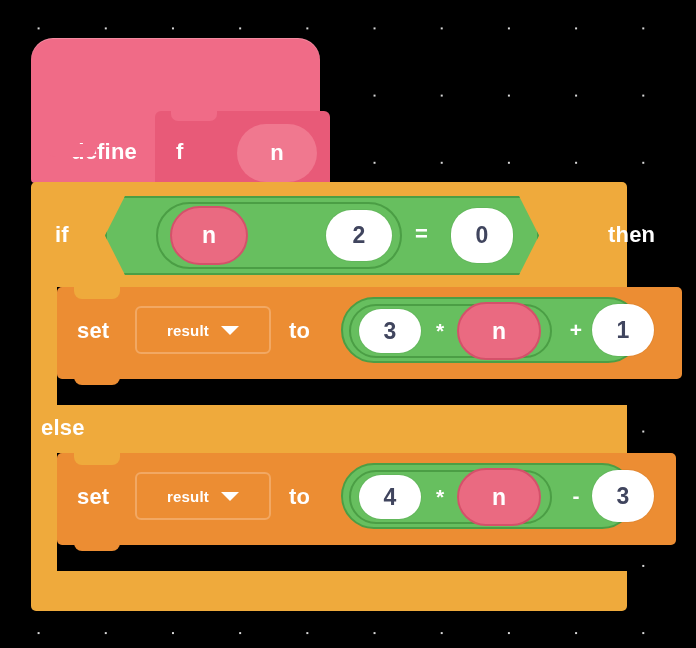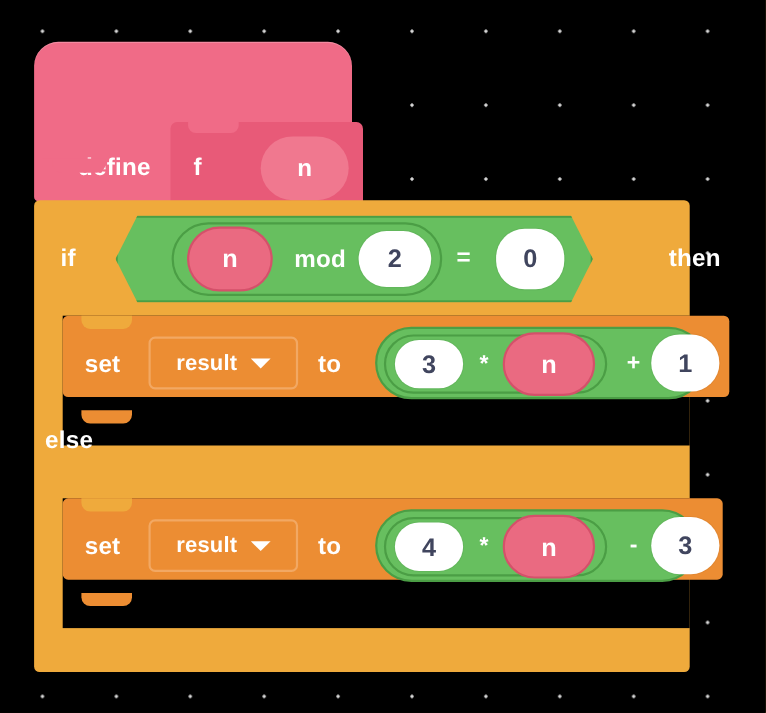--- a/index.html
+++ b/index.html
@@ -130,21 +130,21 @@
     position: absolute;
     left: 26px;
     background: #000000;
   }
   #mouth1 { top: 105px; width: 570px; height: 118px; }
   #mouth2 { top: 271px; width: 570px; height: 118px; }
 
   
   #if-word   { position: absolute; left: 55px; top: 224px; }
   #then-word { position: absolute; left: 565px; top: 224px; margin-left: 43px; }
-  #else-word { position: absolute; left: 41px; top: 389px; }
+  #else-word { position: absolute; left: 41px; top: 417px; }
 
   
   #cond-hex {
     position: absolute;
     left: 105px;
     top: 196px;
     width: 434px;
     height: 79px;
     background: #67bf5f;
     border: 2px solid #4b9e45;
@@ -169,21 +169,22 @@
     position: absolute;
     left: 415px;
     top: 223px;
   }
 
   
   .setblk {
     position: absolute;
     background: #ec8d33;
     border-radius: 5px;
-    height: 74px;
+    height: 92px;
+    padding-left: 19px;
   }
   .setblk .topnotch {
     position: absolute;
     left: 17px; top: 0;
     width: 46px; height: 12px;
     background: #efaa3c;
     border-radius: 0 0 8px 8px;
   }
   .setblk .botnotch {
     position: absolute;
@@ -205,21 +206,21 @@
     width: 136px;
     height: 48px;
     border: 2px solid #f2a863;
     box-sizing: border-box;
     border-radius: 6px;
     display: flex;
     align-items: center;
     justify-content: center;
     gap: 12px;
   }
-  .dropdown .ddlabel { font-size: 20px; }
+  .dropdown .ddlabel { font-size: 15px; }
   .ddarrow {
     width: 0; height: 0;
     border-left: 9px solid transparent;
     border-right: 9px solid transparent;
     border-top: 9px solid #ffffff;
   }
 
   
   .arith {
     position: absolute;
@@ -321,21 +322,20 @@
     <div class="mouth" id="mouth2"></div>
   </div>
 
   <div id="if-word" class="lbl">if</div>
   <div id="then-word" class="lbl">then</div>
   <div id="else-word" class="lbl">else</div>
 
   <div id="cond-hex"></div>
   <div id="mod-rep">
     <div id="cond-n" class="varpill">n</div>
-    <div id="cond-mod" class="lbl" style="display:flex;align-items:center;justify-content:center;">mod</div>
     <div id="cond-2" class="numpill">2</div>
   </div>
   <div id="eq-sign" class="lbl">=</div>
   <div id="cond-0" class="numpill">0</div>
 
   <div class="setblk" id="set1">
     <div class="topnotch"></div>
     <div class="botnotch"></div>
 
     <div class="set-word lbl">set</div>

